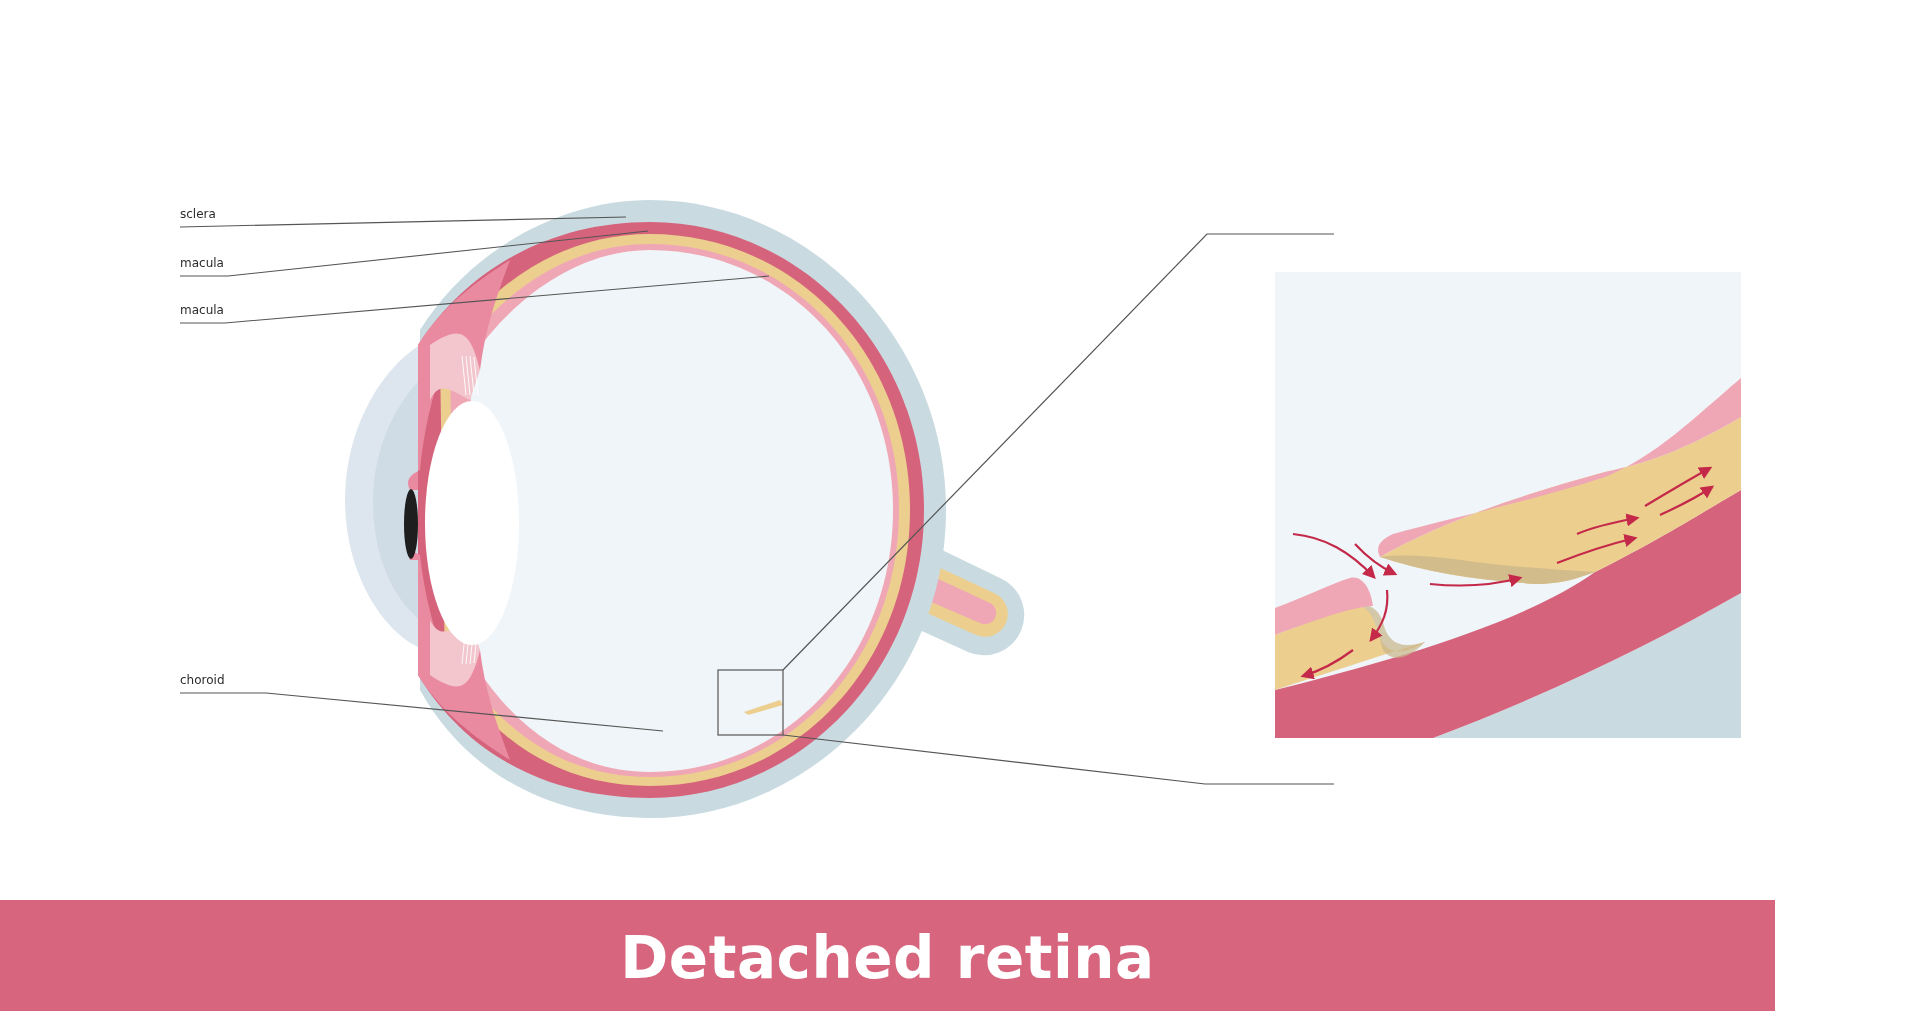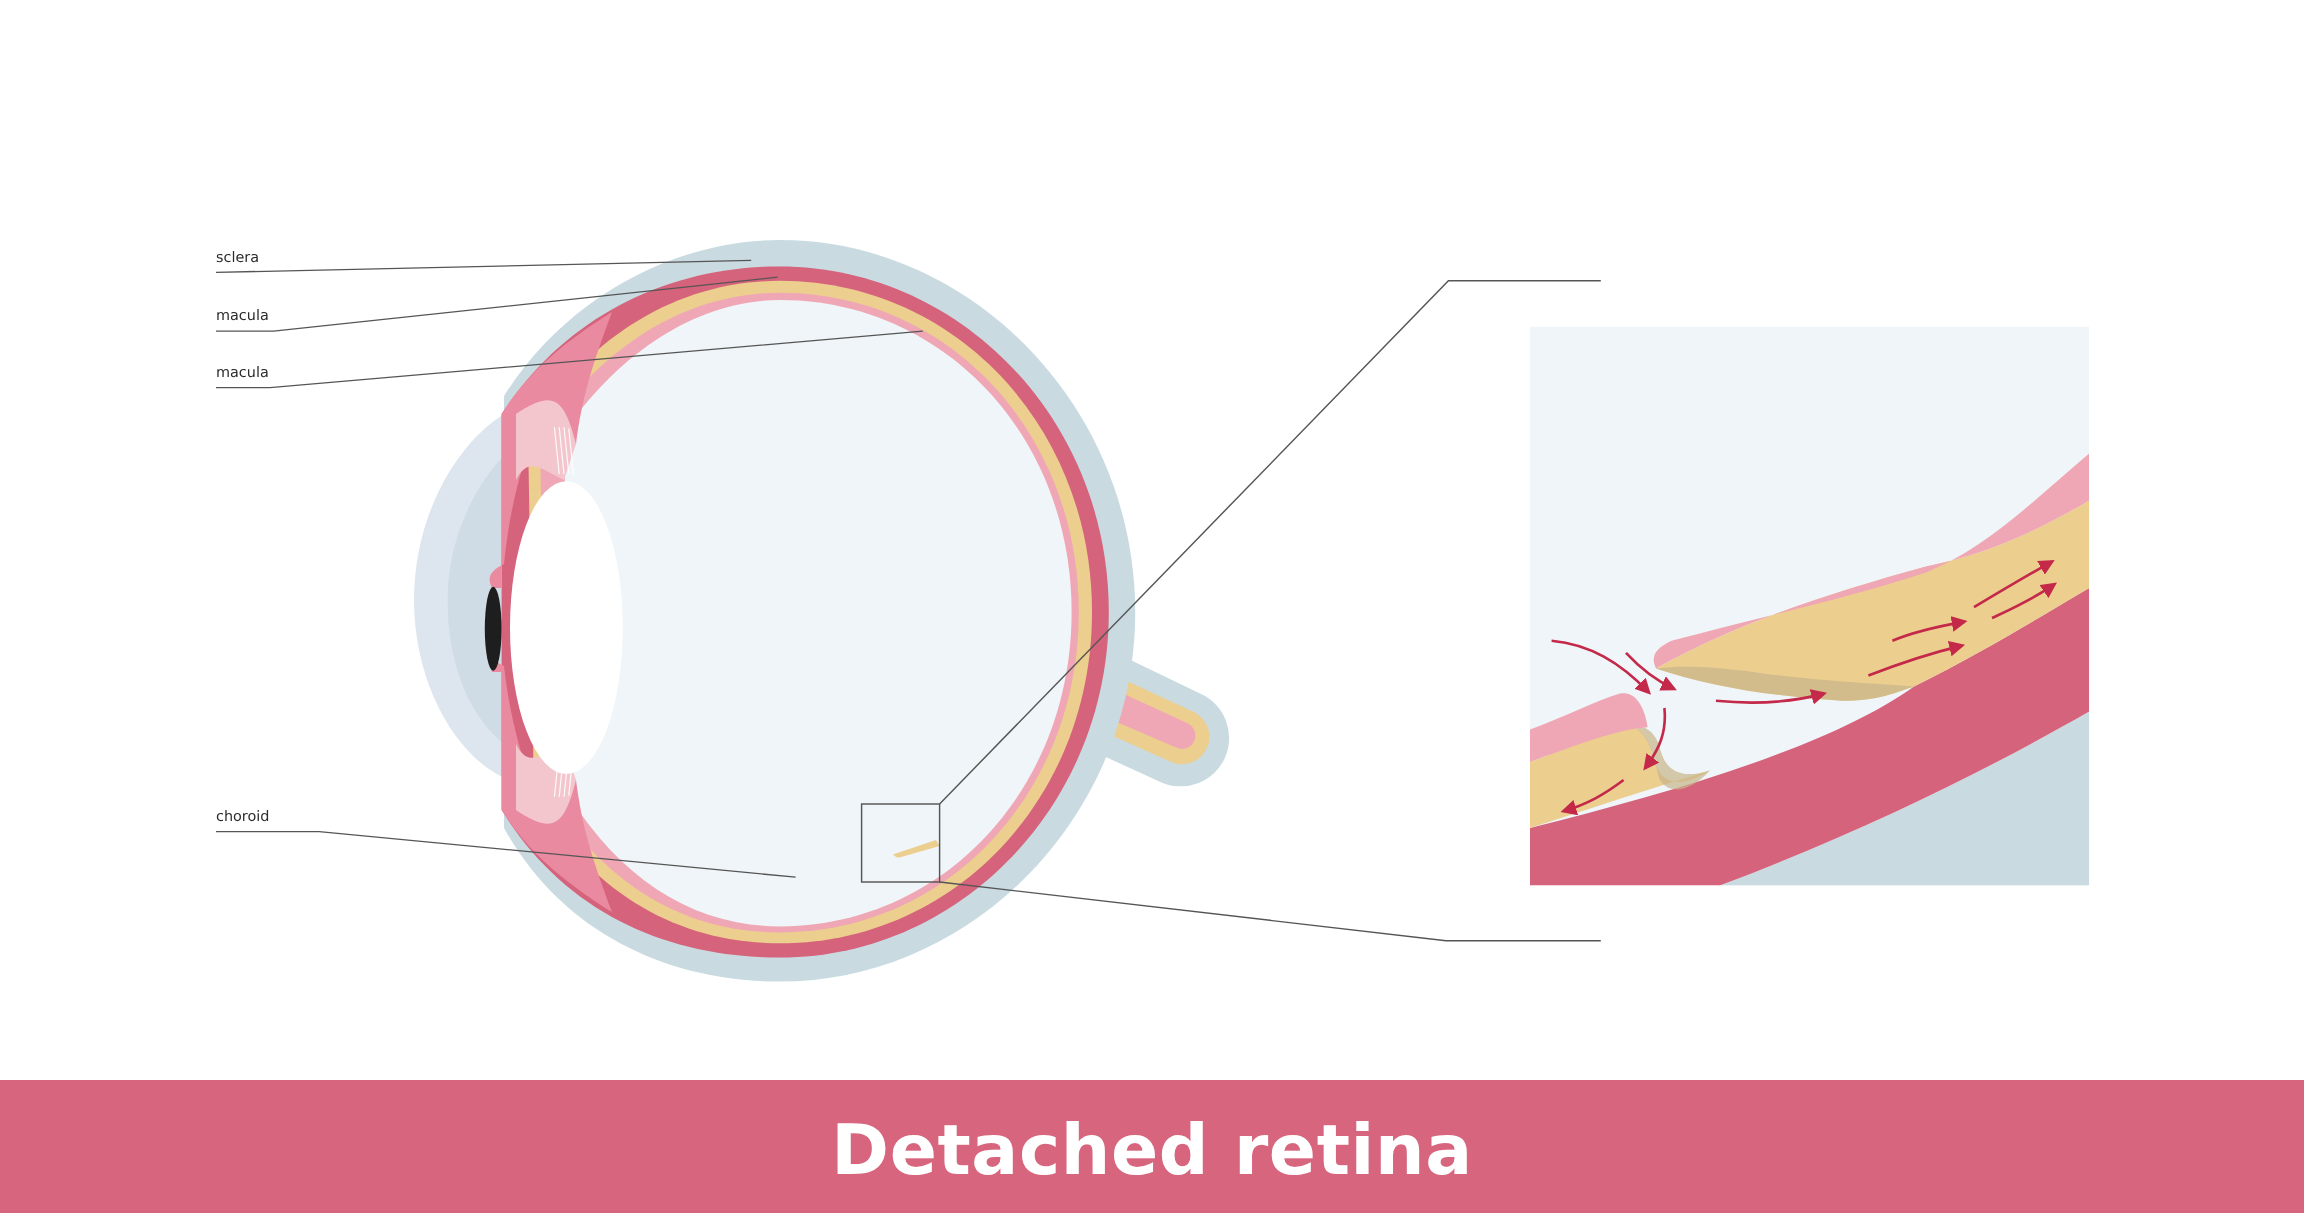--- a/index.html
+++ b/index.html
@@ -1,21 +1,21 @@
 <!DOCTYPE html>
 <html><head>
 <meta charset="utf-8">
 <style>
   html, body { margin: 0; padding: 0; background: #ffffff; }
   body { width: 1920px; height: 1011px; position: relative; overflow: hidden;
          font-family: "Liberation Sans", "DejaVu Sans", sans-serif; }
   #diagram { position: absolute; left: 0; top: 0; width: 1920px; height: 900px; }
   .label { position: absolute; font-size: 12px; color: #2b2b2b; line-height: 16px;
            font-family: "DejaVu Sans", sans-serif; }
-  .banner { position: absolute; left: 0; top: 900px; width: 1920px; height: 111px;
+  .banner { position: absolute; left: 0; top: 900px; width: 1775px; height: 111px;
             display: flex; align-items: center; justify-content: center; }
   .banner-title { color: #ffffff; font-weight: bold; font-size: 58px;
                   font-family: "DejaVu Sans", sans-serif; letter-spacing: 0.5px; margin-top: 4px; }
 </style>
 </head>
 <body>
 
 <svg id="diagram" viewBox="0 0 1920 900" xmlns="http://www.w3.org/2000/svg">
   <defs>
     <marker id="arrowhead" viewBox="0 0 10 10" refX="8" refY="5" markerWidth="6" markerHeight="6" orient="auto-start-reverse">

